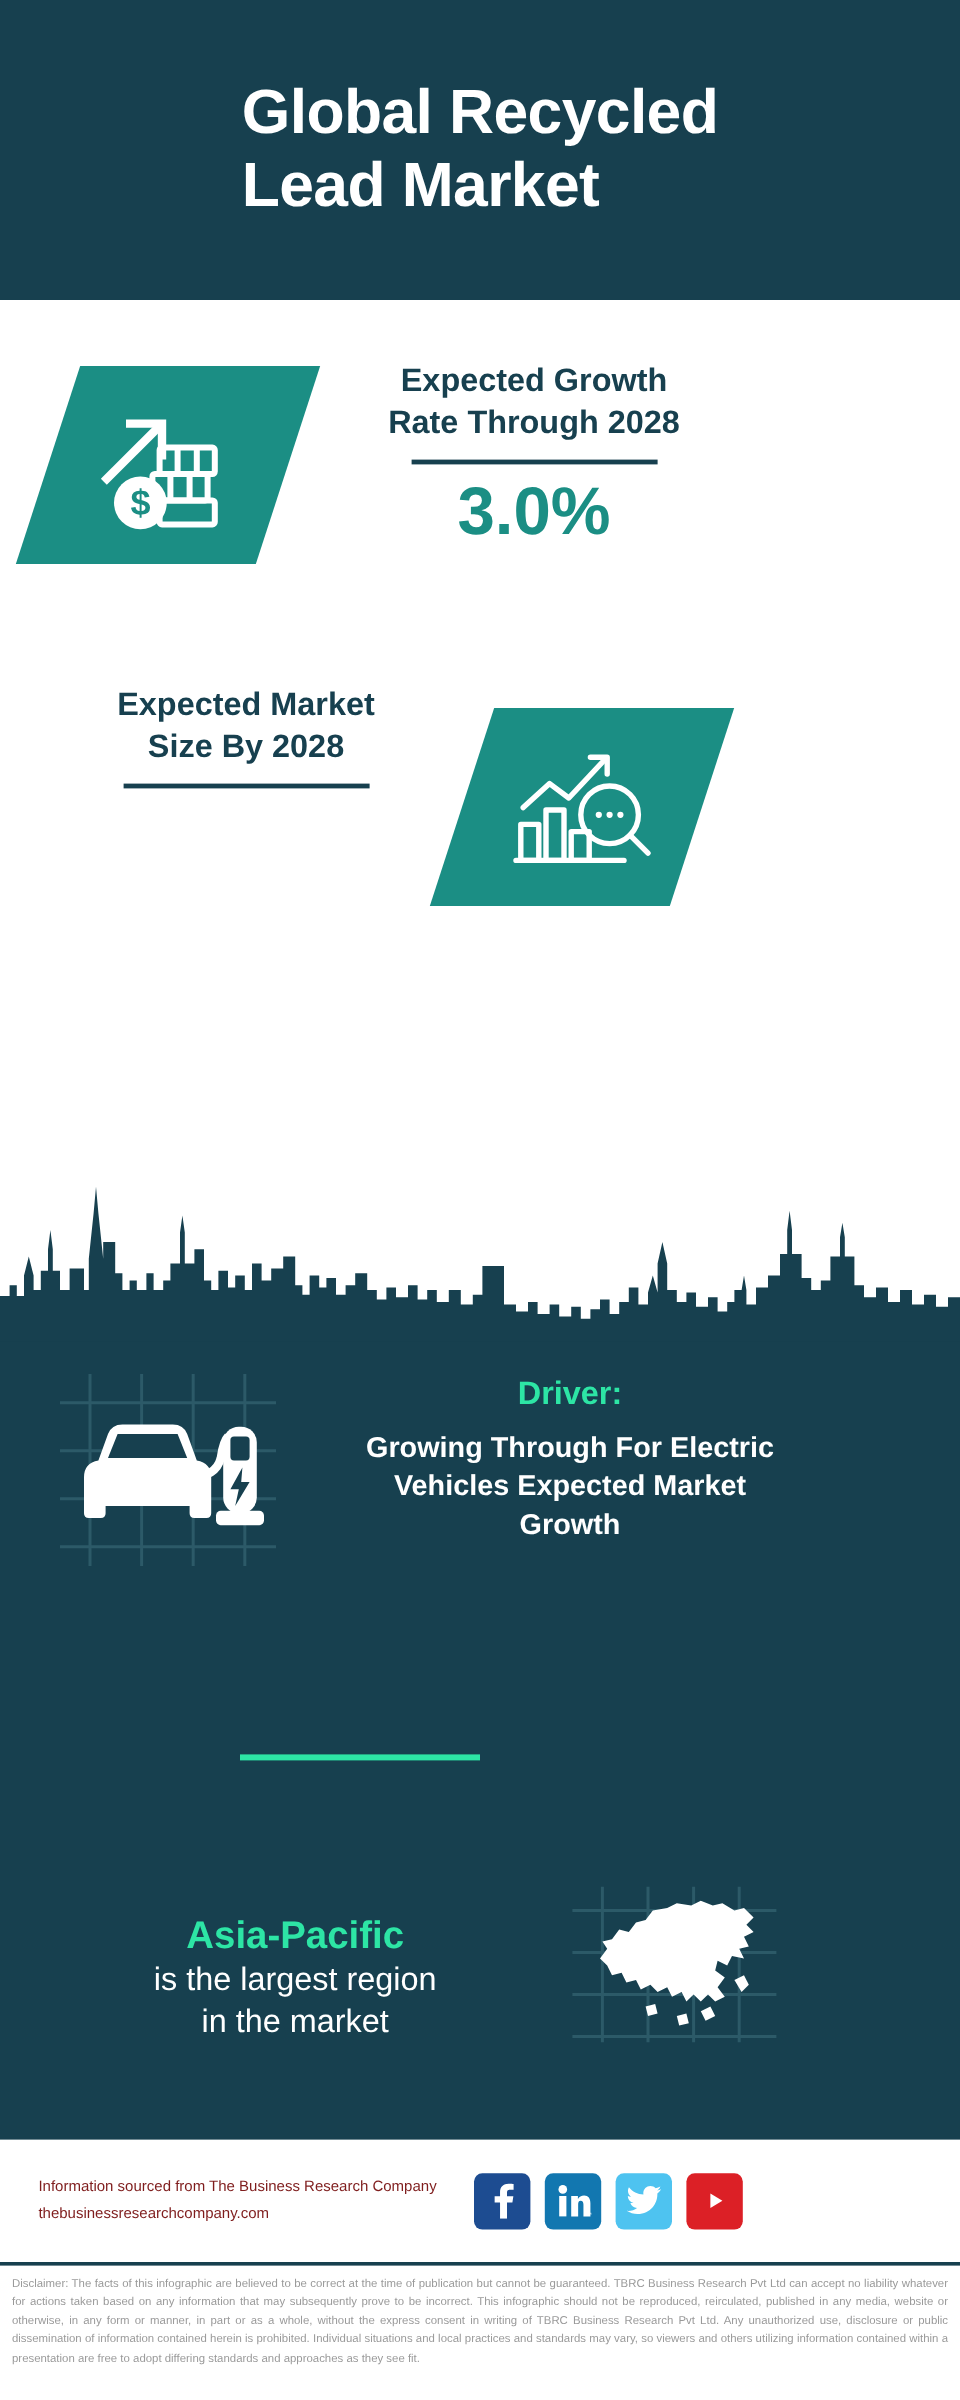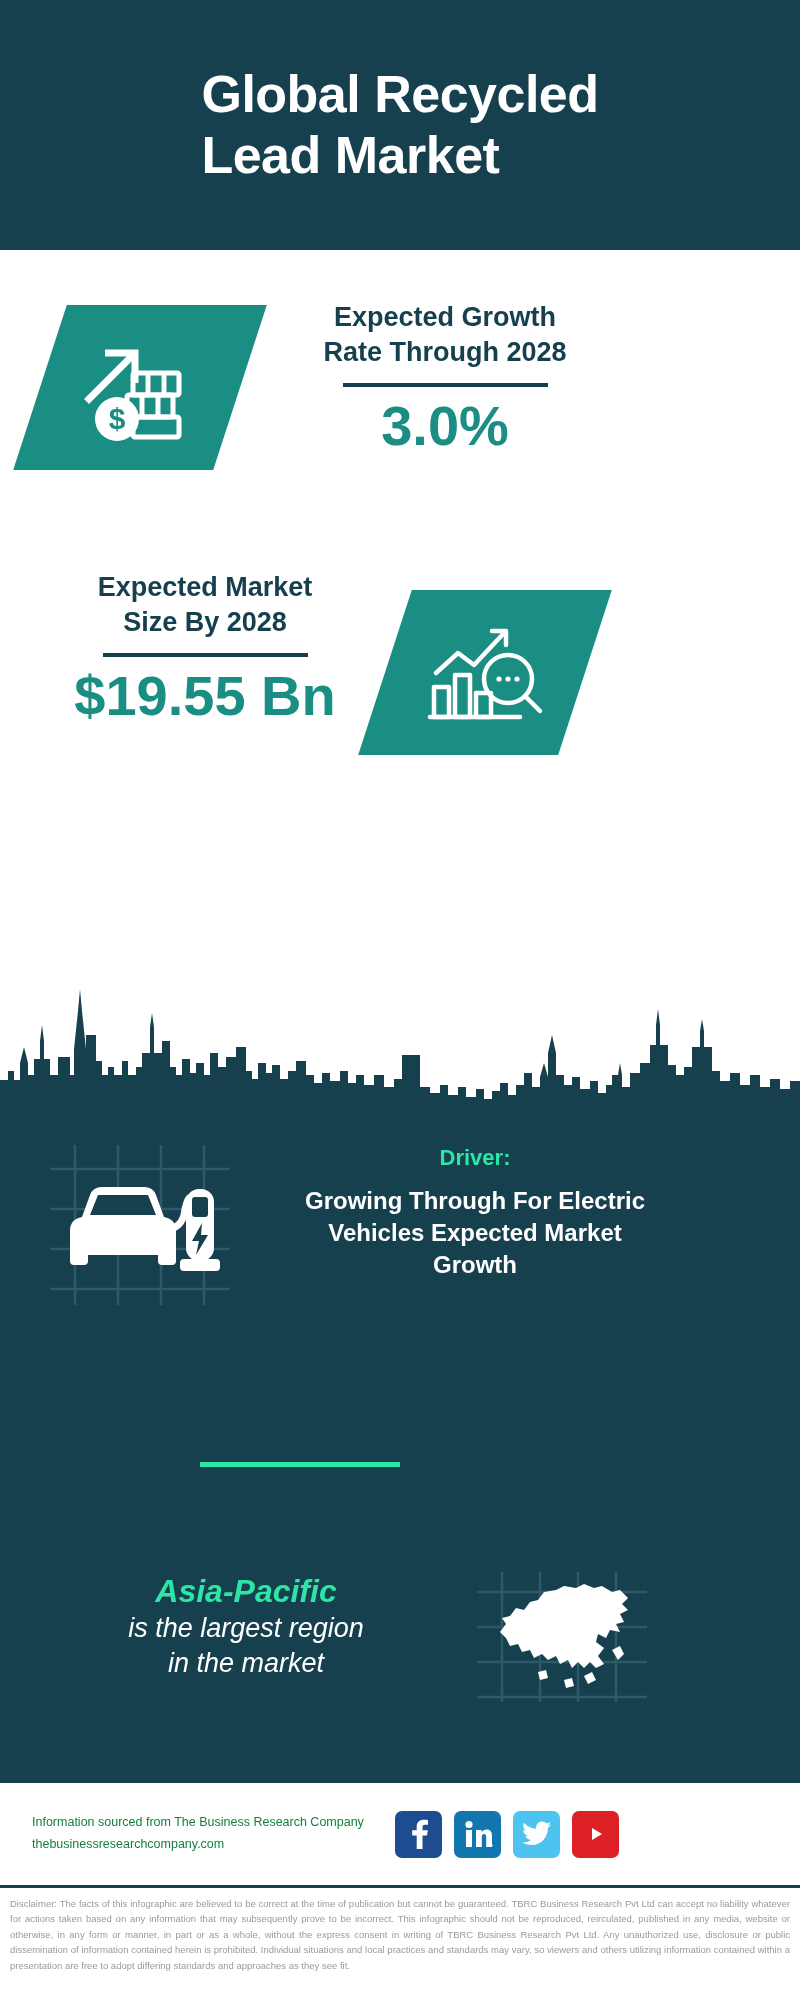--- a/index.html
+++ b/index.html
@@ -107,21 +107,21 @@
     margin-left: 40px;
     flex: none;
   }
   .driver-text {
     width: 430px;
     margin-left: 20px;
     text-align: center;
   }
   .driver-head {
     color: #2DE5A5;
-    font-size: 22px;
+    font-size: 27px;
     font-weight: bold;
     line-height: 1.2;
     margin-bottom: 14px;
   }
   .driver-body {
     color: #ffffff;
     font-size: 24px;
     font-weight: bold;
     line-height: 1.33;
   }
@@ -131,22 +131,21 @@
     left: 200px; top: 1462px;
     width: 200px; height: 5px;
     background: #2DE5A5;
   }
 
   .region-row {
     position: absolute;
     left: 0; top: 1572px;
     width: 652px;
     display: flex;
-    align-items: flex-start;
-    font-style: italic;
+    align-items: flex-end;
   }
   .region-text {
     width: 420px;
     margin-left: 40px;
     text-align: center;
   }
   .region-name {
     color: #2DE5A5;
     font-size: 32px;
     font-weight: bold;
@@ -172,21 +171,21 @@
     background: #ffffff;
     border-top: 3px solid #17404F;
     display: flex;
     align-items: center;
   }
   .footer-text {
     margin-left: 32px;
     width: 355px;
   }
   .footer-line {
-    color: #15803d;
+    color: #7f1d1d;
     font-size: 12.5px;
     line-height: 1.75;
   }
   .social {
     display: flex;
     gap: 12px;
     margin-left: 8px;
   }
   .soc {
     width: 47px; height: 47px;
@@ -279,21 +278,20 @@
       </svg>
     </div>
   </div>
 
   <div class="kpi-block kpi2-text">
     <div class="kpi-label">
       <div>Expected Market</div>
       <div>Size By 2028</div>
     </div>
     <div class="kpi-rule"></div>
-    <div class="kpi-value">$19.55 Bn</div>
   </div>
 
   <svg class="skyline" viewBox="0 0 800 150" preserveAspectRatio="none">
     <path fill="#17404F" d="
       M0,150 L0,105 L8,105 L8,96 L14,96 L14,105 L20,105 L20,88 L24,72 L28,88 L28,100 L34,100
       L34,84 L40,84 L40,66 L42,50 L44,66 L44,84 L50,84 L50,100 L58,100 L58,82 L70,82 L70,100
       L74,100 L74,74 L78,36 L80,14 L82,36 L86,74 L86,60 L96,60 L96,86 L102,86 L102,100 L108,100
       L108,92 L114,92 L114,100 L122,100 L122,86 L128,86 L128,100 L136,100 L136,92 L142,92
       L142,78 L150,78 L150,52 L152,38 L154,52 L154,78 L162,78 L162,66 L170,66 L170,92 L176,92
       L176,100 L182,100 L182,84 L190,84 L190,98 L196,98 L196,88 L204,88 L204,100 L210,100

